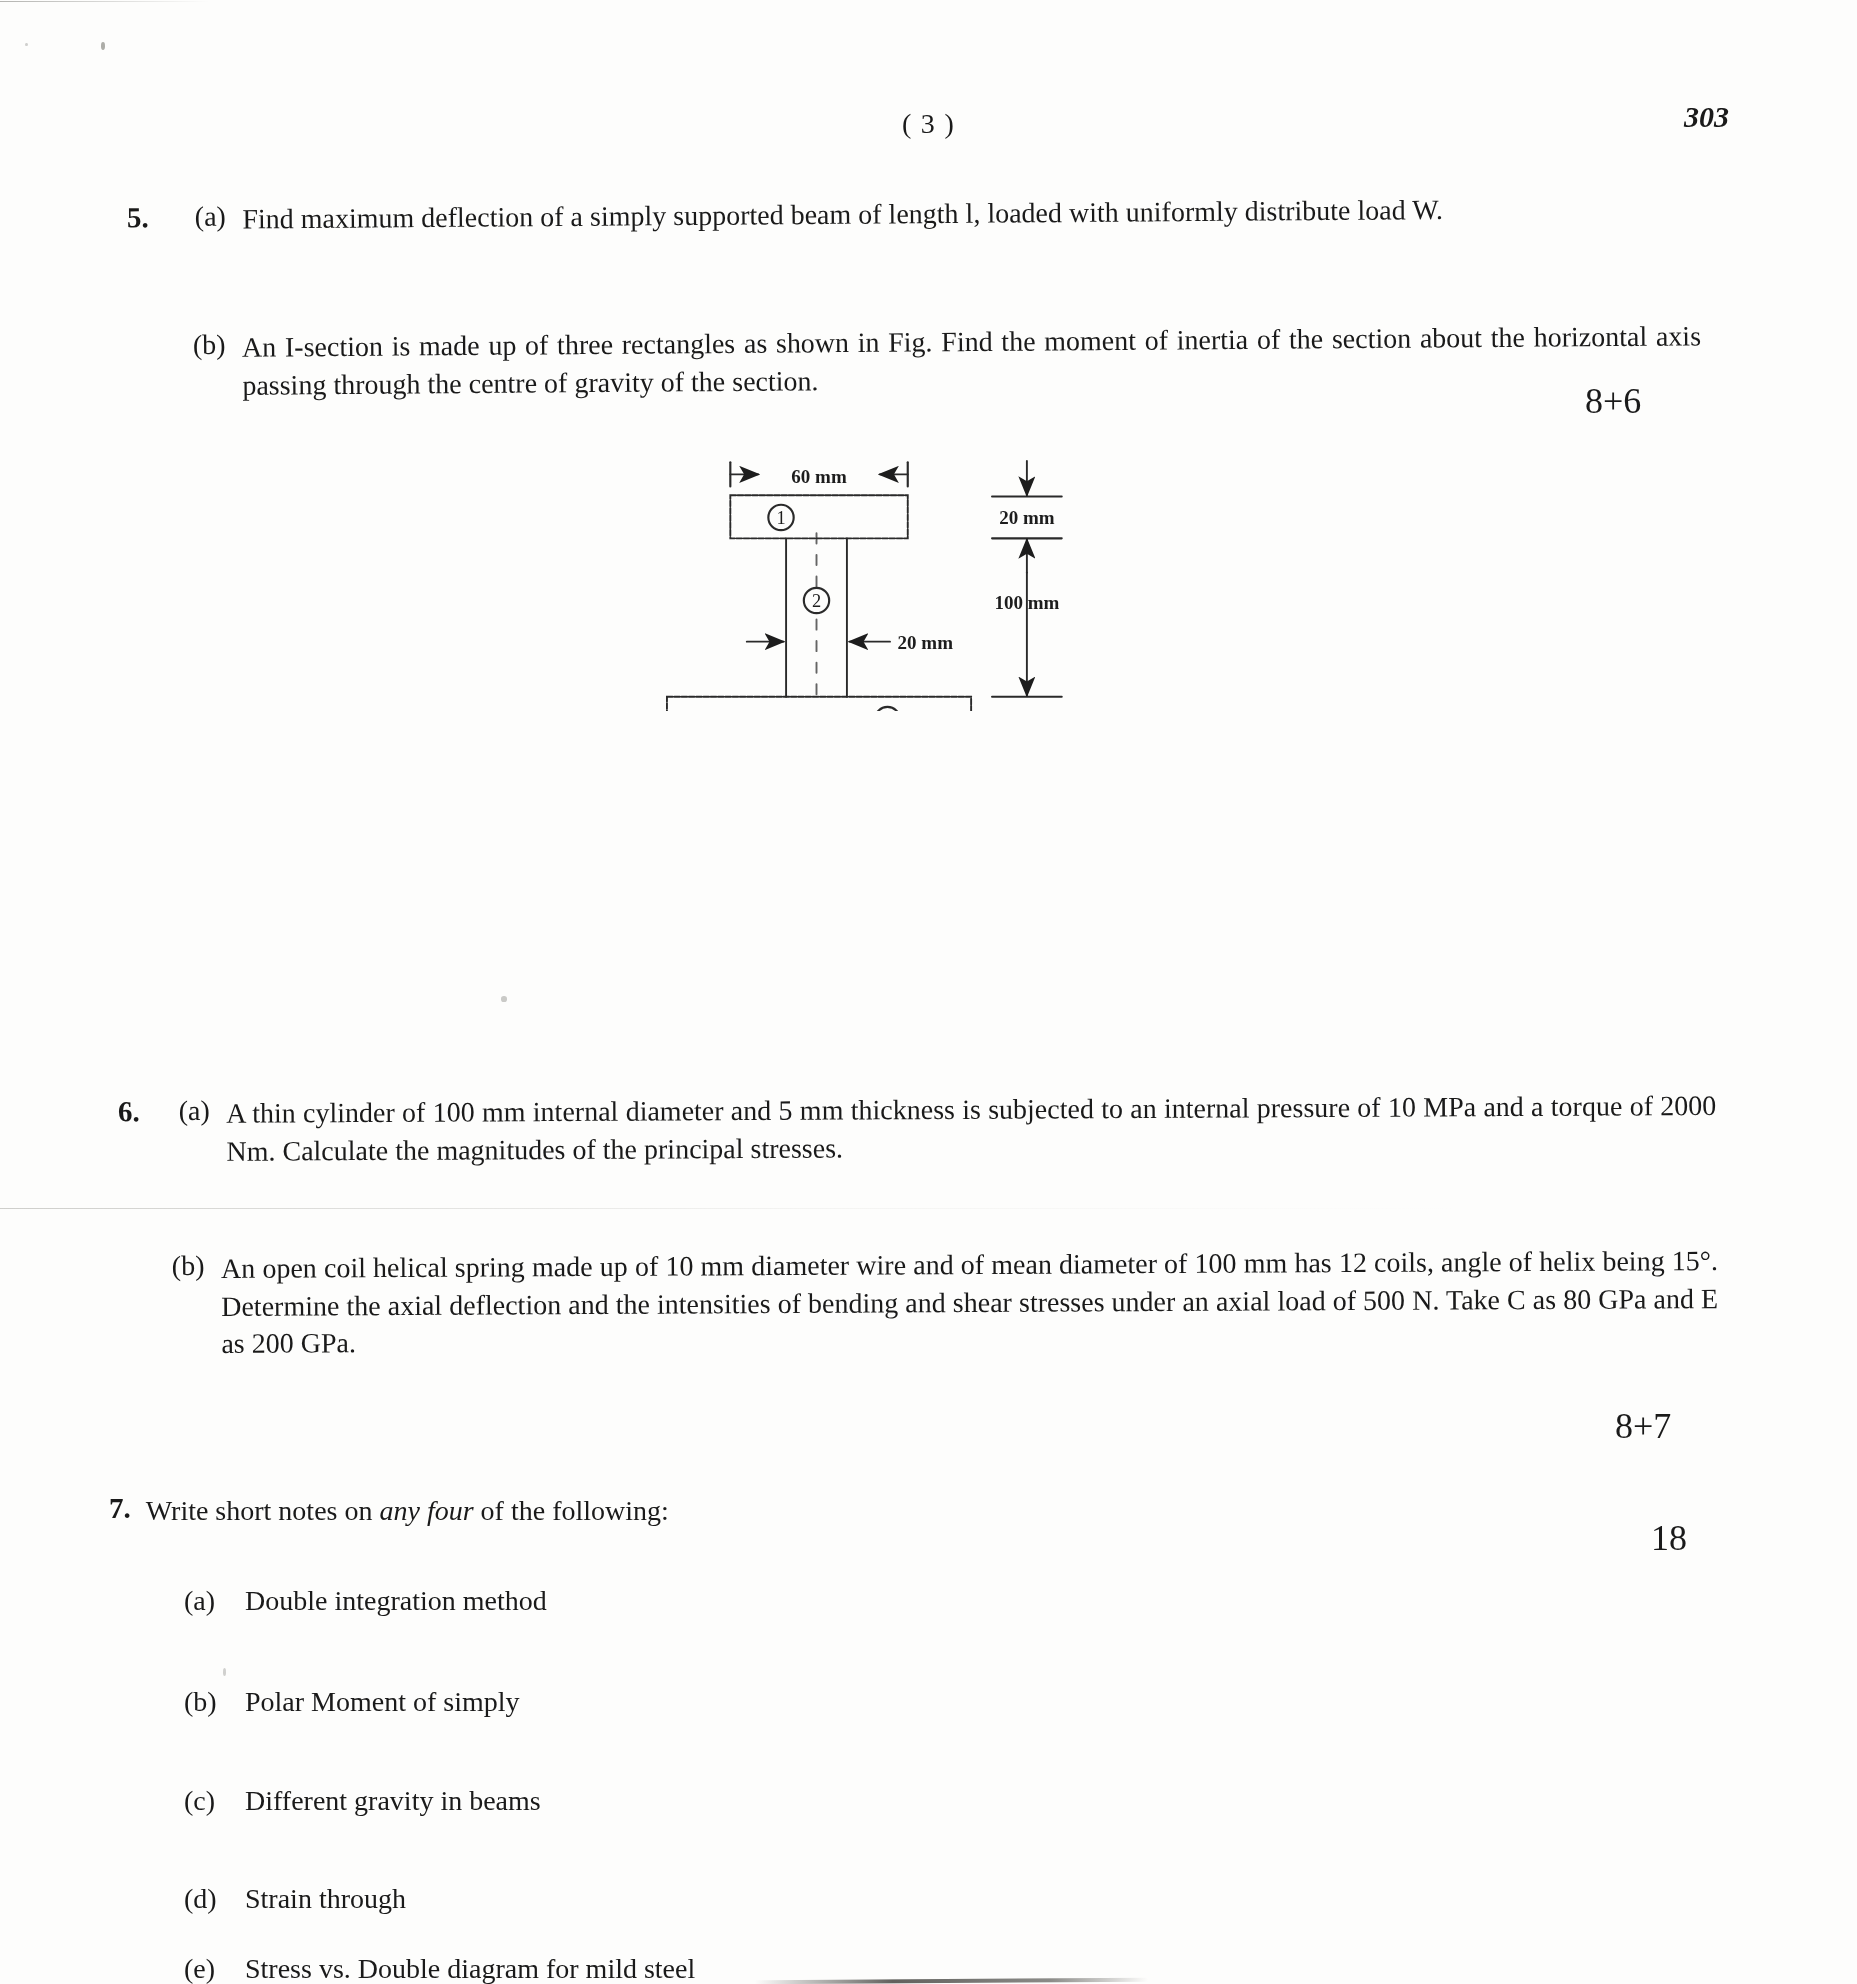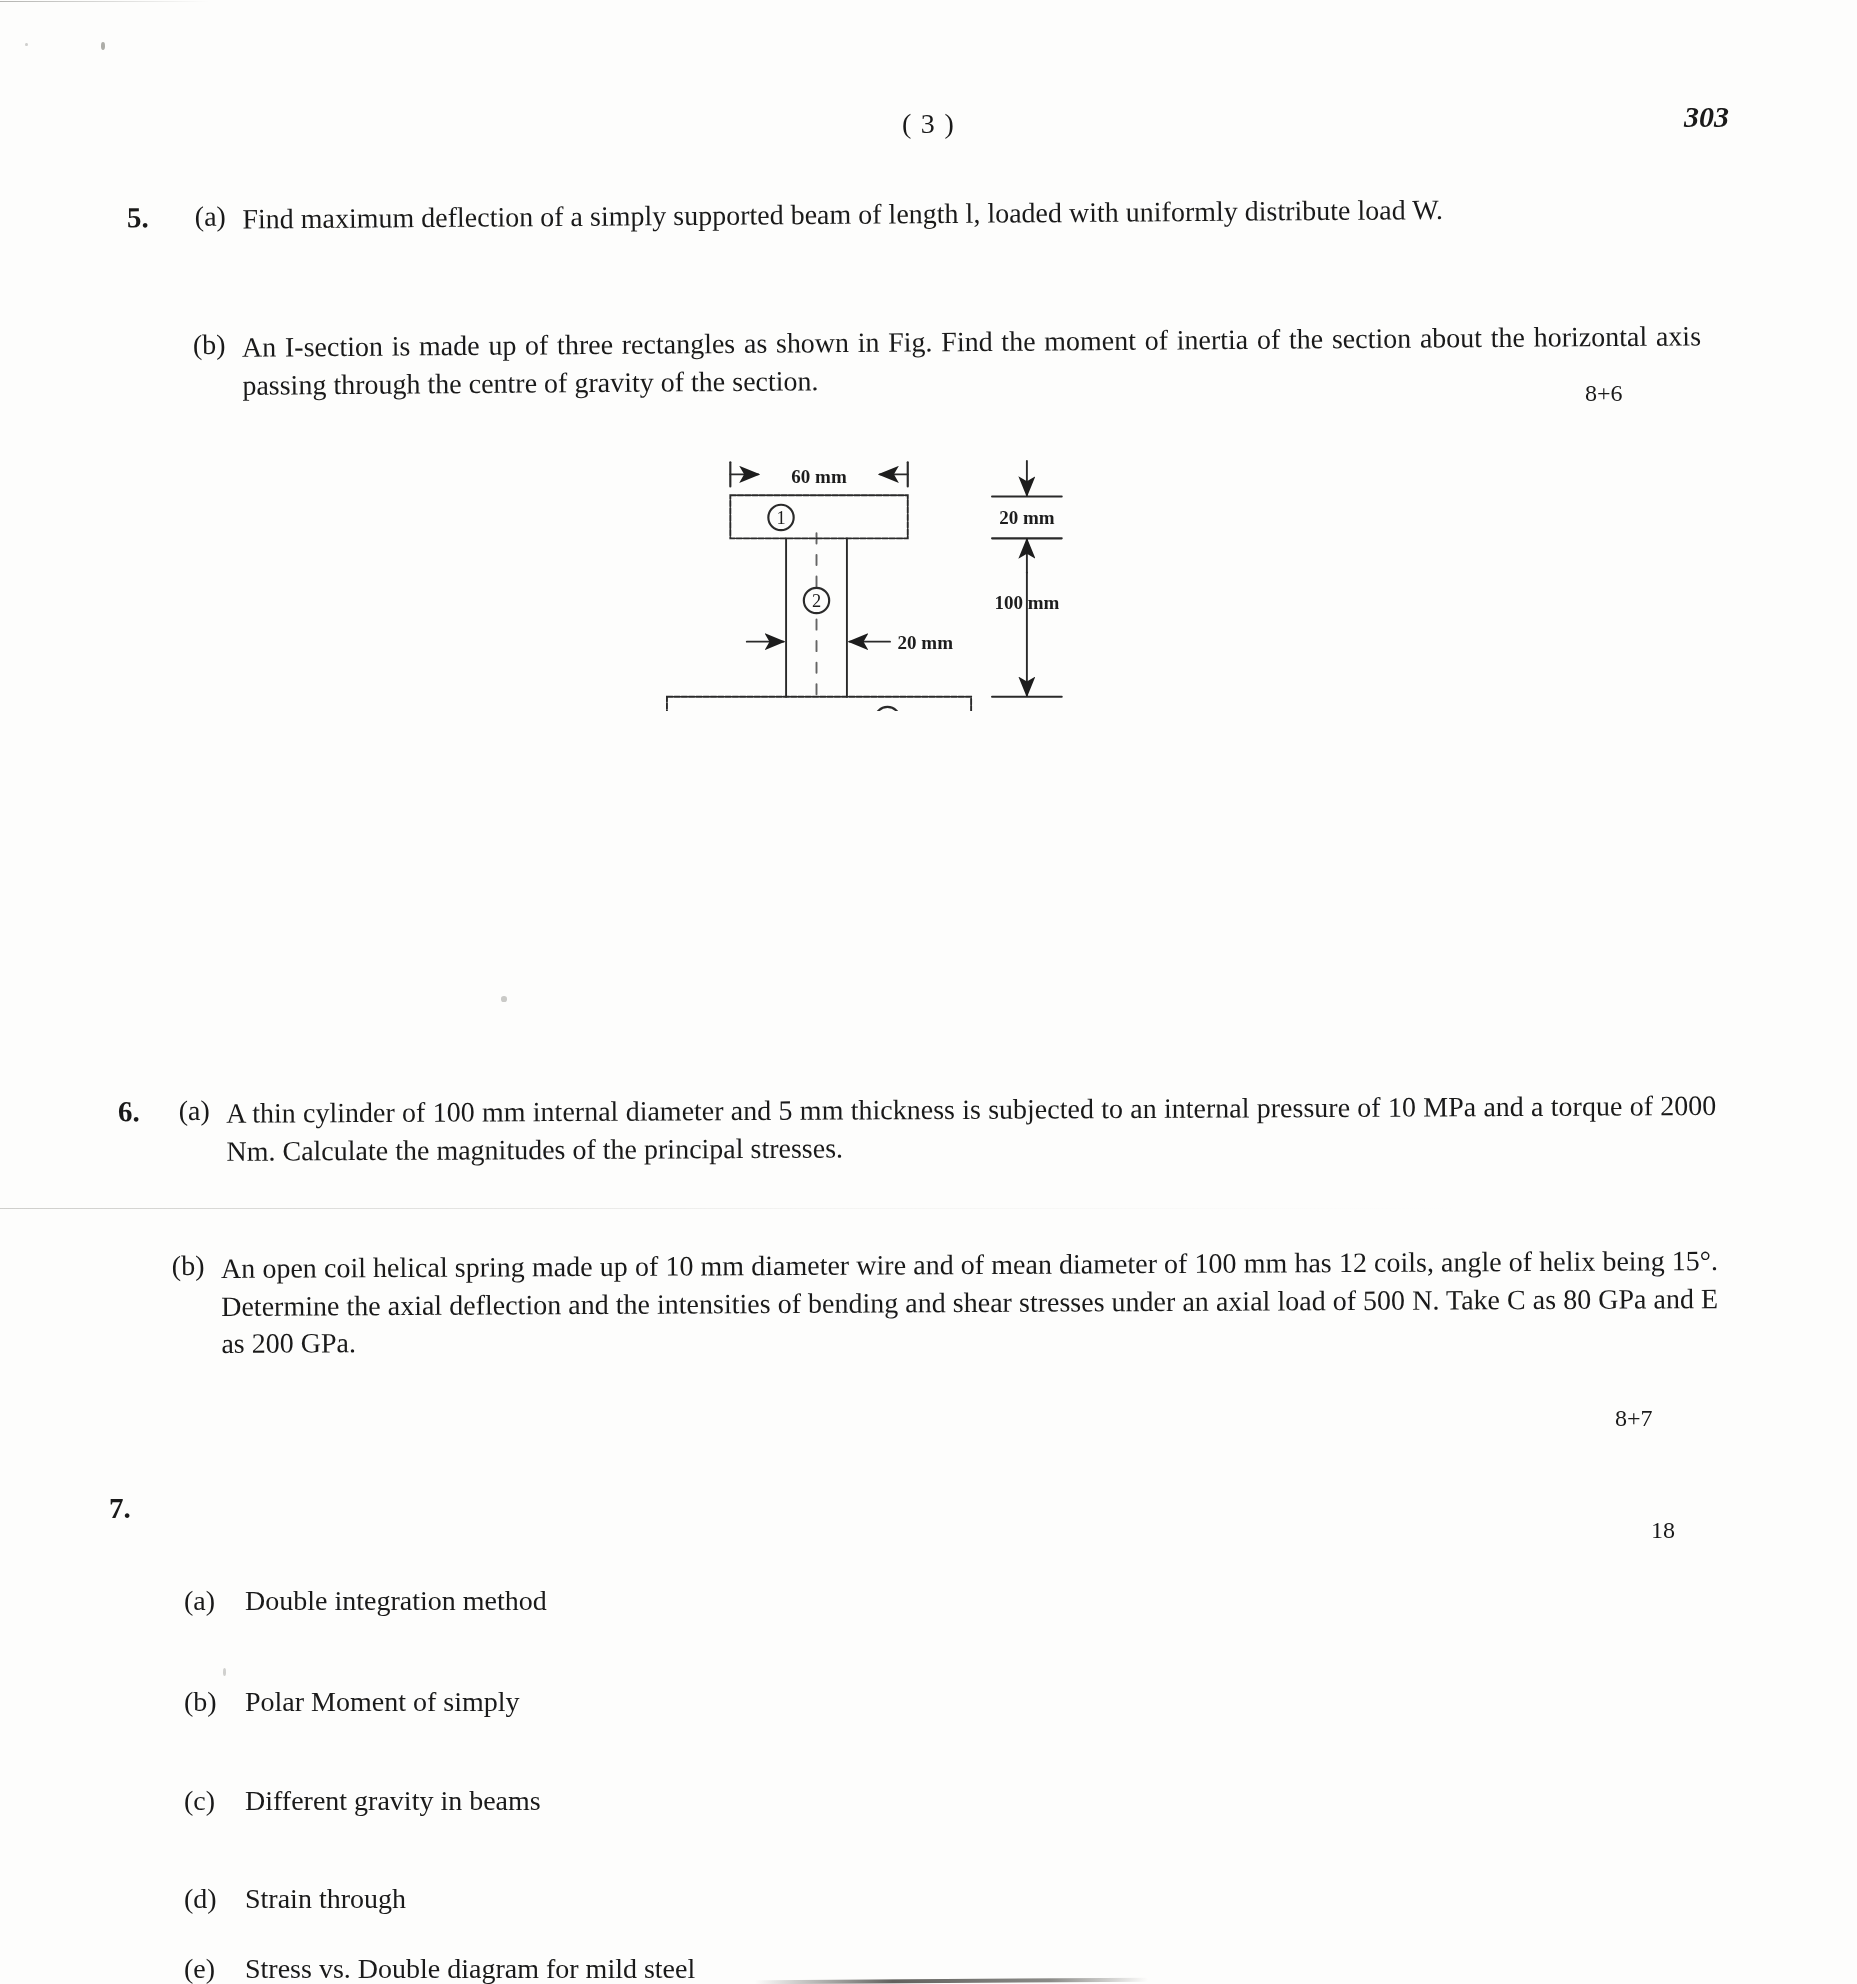--- a/index.html
+++ b/index.html
@@ -79,21 +79,21 @@
     font-size: 28px;
   }
   .part-text {
     font-size: 28px;
     line-height: 1.34;
     text-align: justify;
     text-justify: inter-word;
   }
   .marks {
     position: absolute;
-    font-size: 24px;
+    font-size: 36px;
     text-align: center;
   }
   .ital { font-style: italic; }
 
   
   .skew-a { transform: rotate(-0.45deg); }
   .skew-b { transform: rotate(-0.3deg); }
 
   
   #figure {
@@ -212,20 +212,23 @@
   </div>
 
   <div class="q skew-b" style="left:172px; top:1246px; width:1592px;">
     <div class="part-label">(b)</div>
     <div class="part-text" style="margin-left:16.5px; width:1497px;">An open coil helical spring made up of 10 mm diameter wire and of mean diameter of 100 mm has 12 coils, angle of helix being 15°. Determine the axial deflection and the intensities of bending and shear stresses under an axial load of 500 N. Take C as 80 GPa and E as 200 GPa.</div>
   </div>
   <div class="marks" style="left:1615px; top:1405px;">8+7</div>
 
   <div class="q" style="left:109px; top:1492px; width:1268px;">
     <div class="q-num">7.</div>
+    <div class="part-text" style="margin-left:15px;">
+      <span>Write short notes on </span><span class="ital">any four</span><span> of the following:</span>
+    </div>
   </div>
   <div class="marks" style="left:1651px; top:1517px;">18</div>
 
   <div class="note-item" style="left:184px; top:1585px;">
     <span class="lbl">(a)</span>
     <span>Double integration method</span>
   </div>
   <div class="note-item" style="left:184px; top:1686px;">
     <span class="lbl">(b)</span>
     <span>Polar Moment of simply</span>

